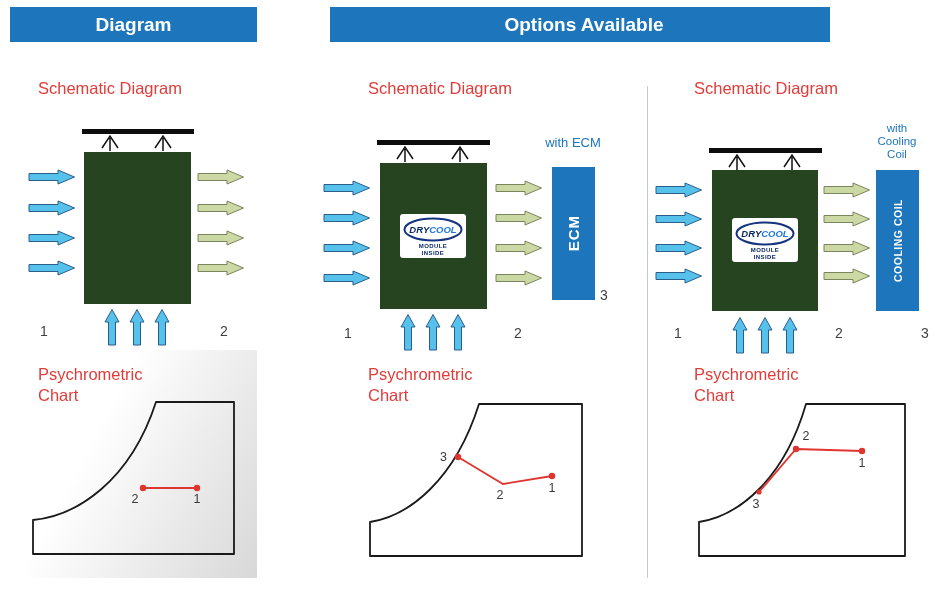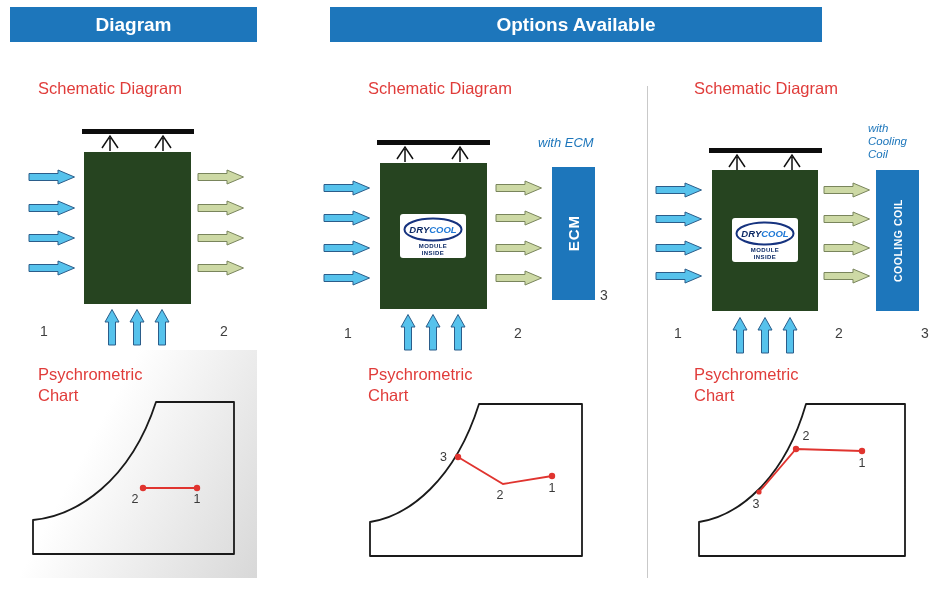--- a/index.html
+++ b/index.html
@@ -16,21 +16,21 @@
   .bar{position:absolute;height:5px;background:#0d0d0d;}
   .gbox{position:absolute;background:#264420;}
   .blue-box{
     position:absolute;background:#1d76bb;color:#ffffff;
     display:flex;align-items:center;justify-content:center;
   }
   .vert-text{
     writing-mode:vertical-rl;transform:rotate(180deg);
     font-weight:bold;letter-spacing:1px;white-space:nowrap;
   }
-  .opt-caption{position:absolute;color:#1d76bb;font-size:13px;line-height:15px;font-style:italic;}
+  .opt-caption{position:absolute;color:#1d76bb;text-align:center;font-size:13px;line-height:15px;}
   .arrow{position:absolute;display:block;line-height:0;}
   .hanger{position:absolute;line-height:0;}
   .grad-card{
     position:absolute;left:10px;top:350px;width:247px;height:228px;
     background:linear-gradient(118deg,#ffffff 35%,#d8d8d8 100%);
   }
   .chart-svg{position:absolute;overflow:visible;}
   .chart-svg text{font-family:"Liberation Sans","DejaVu Sans",sans-serif;font-size:12.5px;fill:#3a3a3a;}
   .logo{
     position:absolute;width:66px;height:44px;background:#ffffff;border-radius:3px;
@@ -40,21 +40,21 @@
   .logo-small{font-size:6px;font-weight:bold;color:#0c2a66;line-height:6.5px;letter-spacing:.4px;}
   .logo svg text{font-style:italic;font-weight:bold;font-size:9.5px;}
   .divider{position:absolute;width:1px;background:#c9c9c9;}
 </style>
 </head>
 <body>
 
 <div id="stage">
 
   <div class="hdr" style="left:10px;top:7px;width:247px;">Diagram</div>
-  <div class="hdr" style="left:330px;top:7px;width:492px;">Options Available</div>
+  <div class="hdr" style="left:330px;top:7px;width:492px;padding-left:8px;">Options Available</div>
 
   <div class="divider" style="left:647px;top:86px;height:492px;"></div>
 
   <div>
     <div class="red-title" style="left:38px;top:78px;">Schematic Diagram</div>
 
     <div class="bar" style="left:82px;top:129px;width:112px;"></div>
     <span class="hanger" style="left:98px;top:134px;">
       <svg width="24" height="17" viewBox="0 0 24 17">
           <path d="M12,17 L12,4 M4,14 L12,2 L20,14" fill="none" stroke="#111" stroke-width="1.5"></path>

